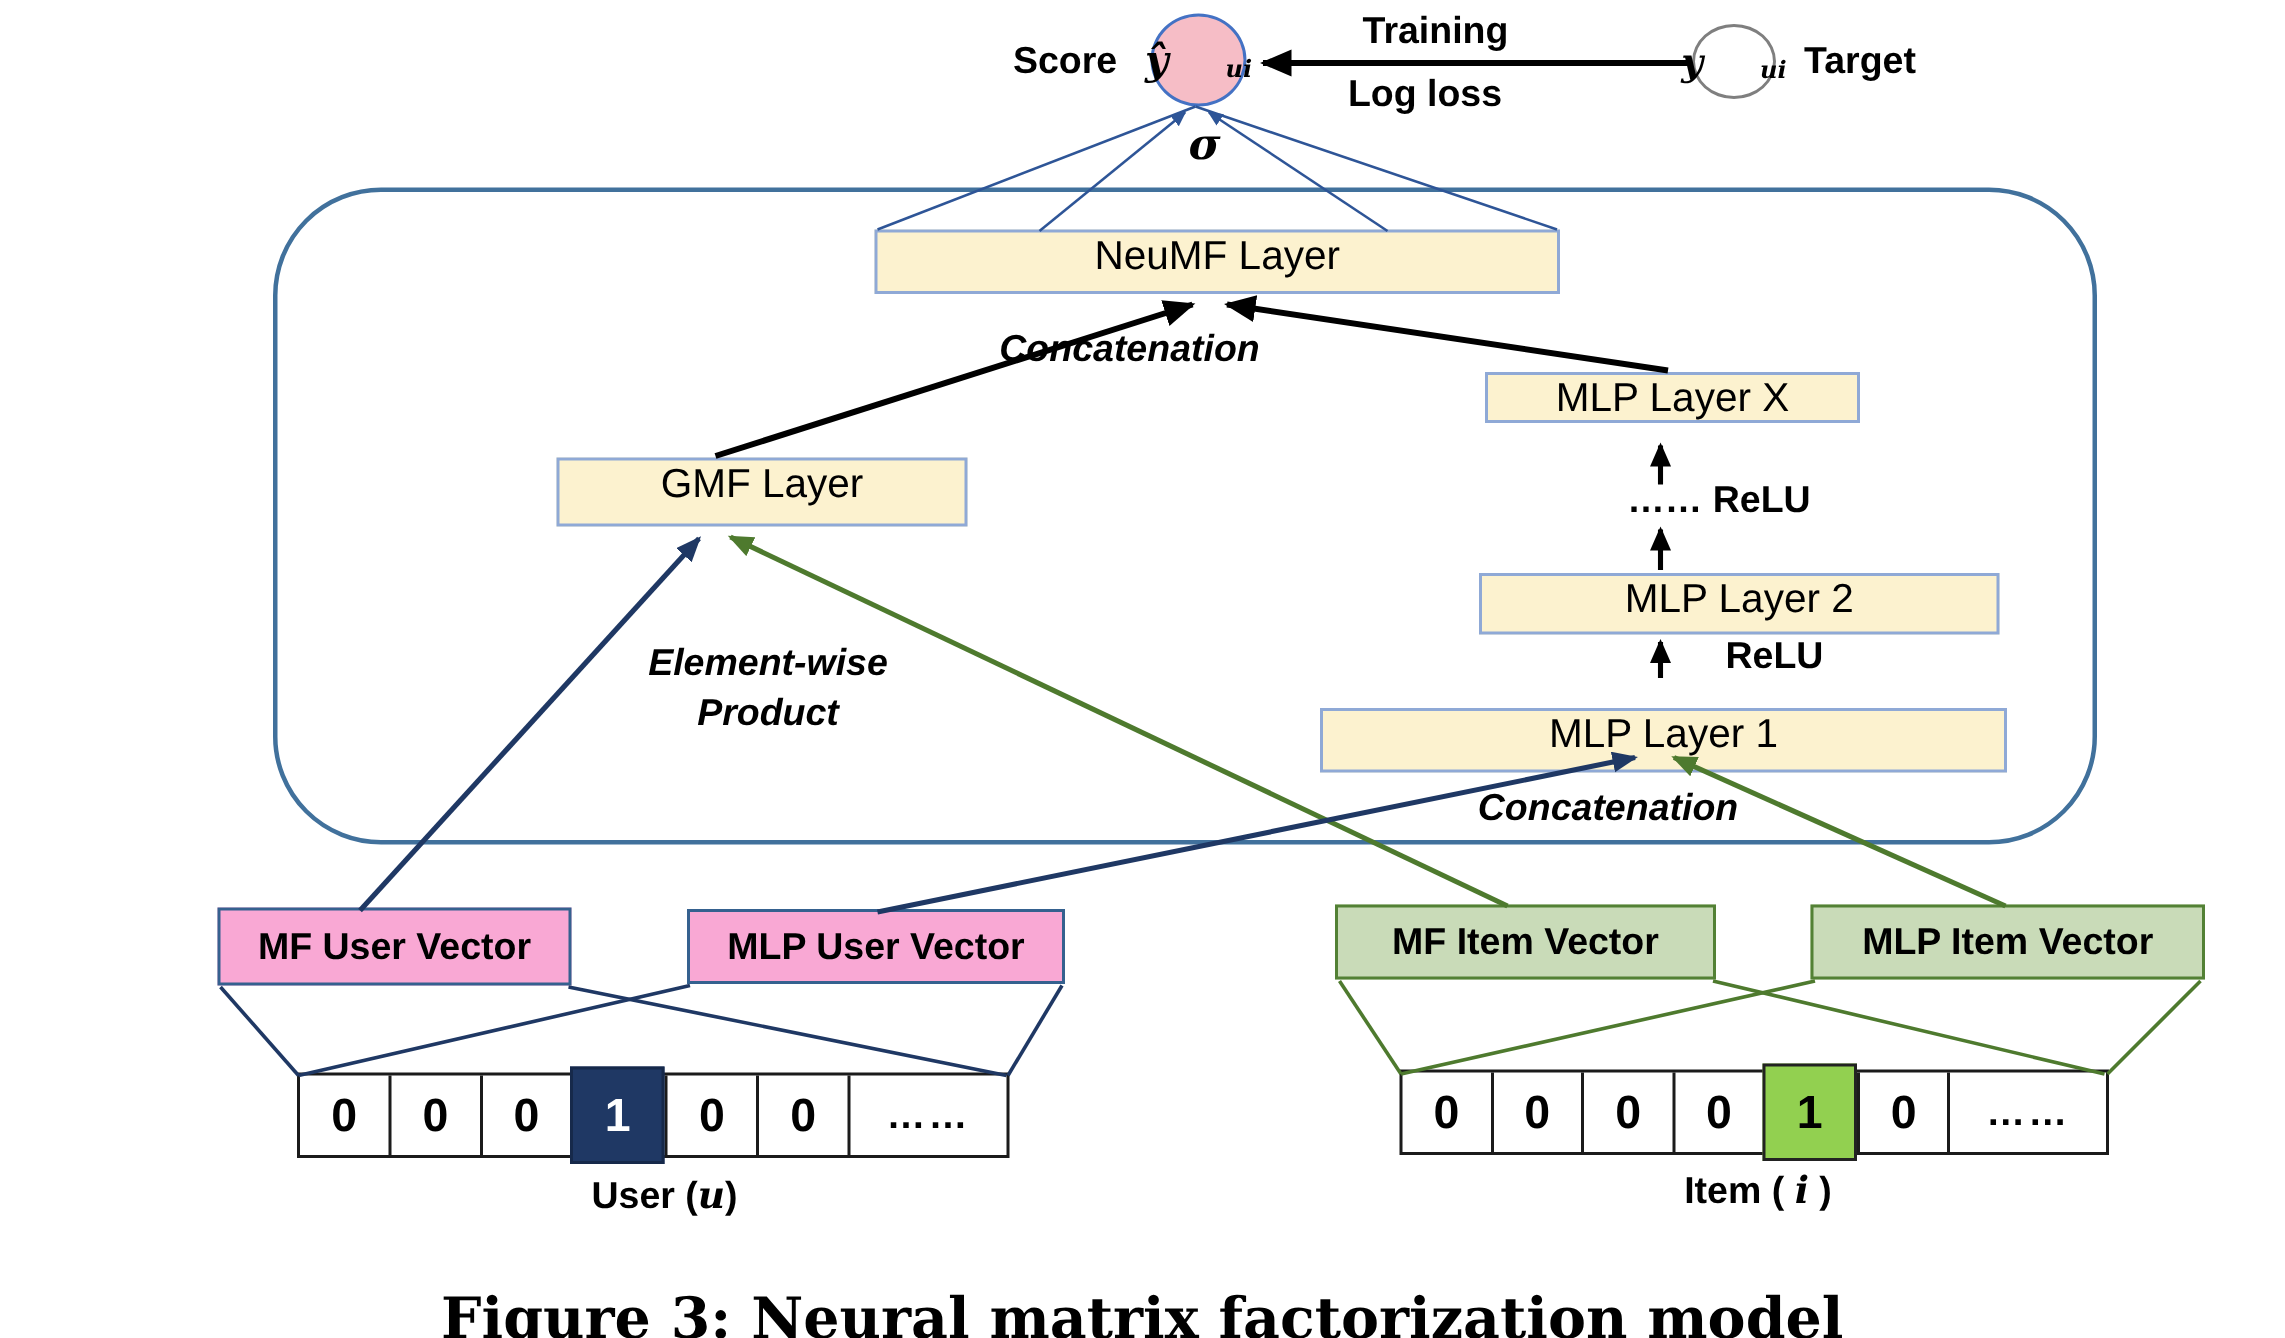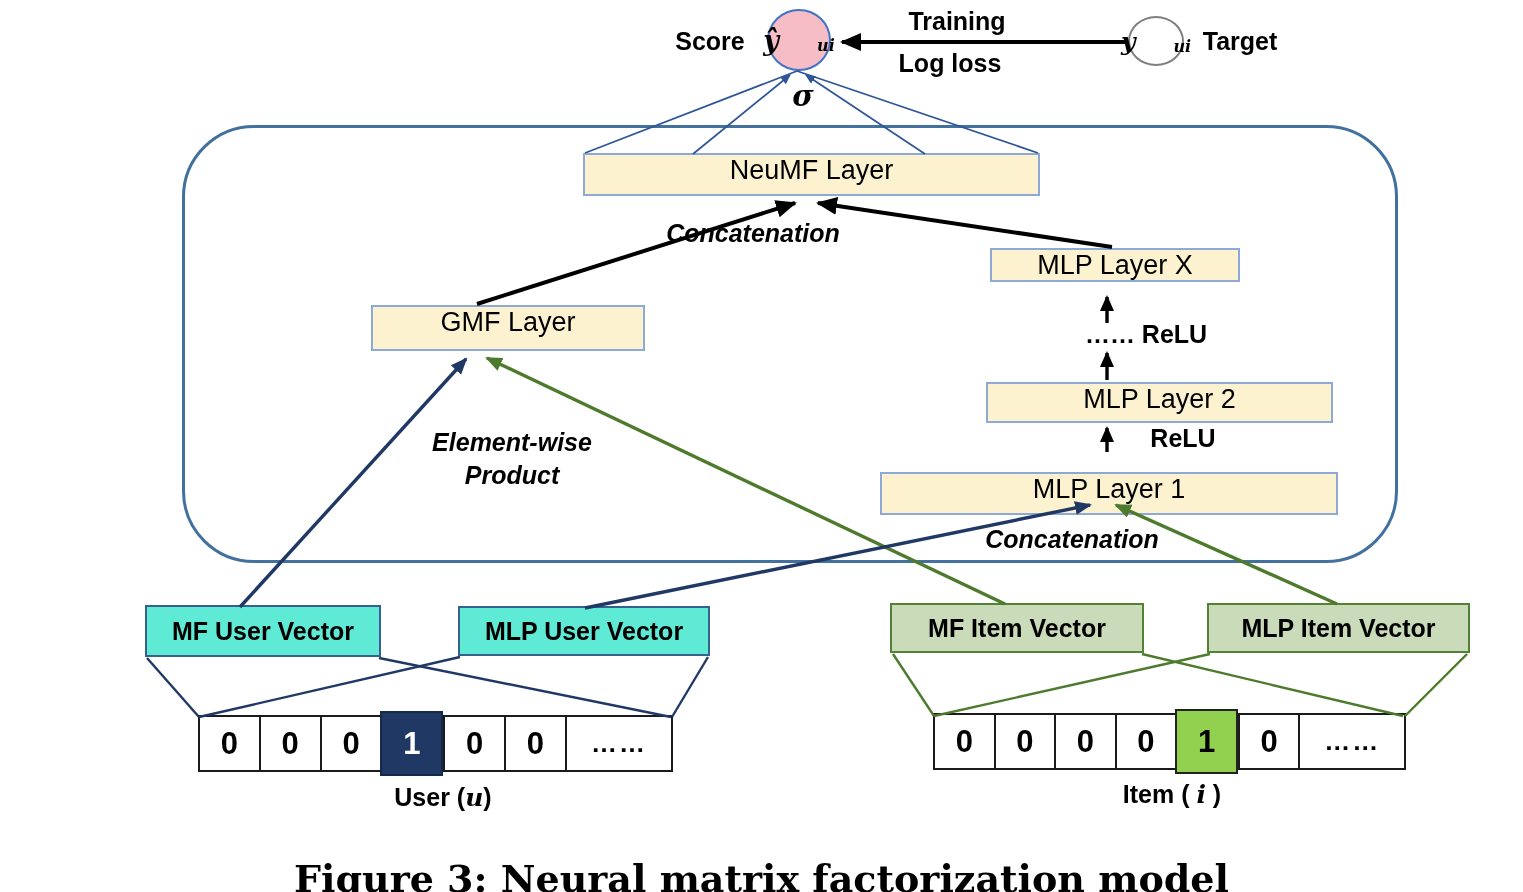--- a/index.html
+++ b/index.html
@@ -12,21 +12,21 @@
   .node{position:absolute;background:#FCF2CF;border:2px solid #8FA9D6;box-sizing:border-box;
         display:flex;align-items:flex-start;justify-content:center;font-weight:normal;font-size:27px;}
   #neumf{left:583px;top:153px;width:457px;height:43px;}
   #gmf{left:371px;top:305px;width:274px;height:46px;}
   #mlpx{left:990px;top:248px;width:250px;height:34px;}
   #mlp2{left:938px;top:382px;width:347px;height:41px;margin-left:48px;}
   #mlp1{left:880px;top:472px;width:458px;height:43px;}
   
   .vecbox{position:absolute;box-sizing:border-box;display:flex;align-items:center;justify-content:center;
           font-weight:bold;font-size:25px;}
-  .vec-user{background:#5eead4;border:2.5px solid #35618F;}
+  .vec-user{background:#f9a8d4;border:2.5px solid #35618F;}
   .vec-item{background:#C9DBB8;border:2.5px solid #538135;}
   #mfuser{left:145px;top:605px;width:236px;height:52px;}
   #mlpuser{left:458px;top:606px;width:252px;height:50px;}
   #mfitem{left:890px;top:603px;width:254px;height:50px;}
   #mlpitem{left:1207px;top:603px;width:263px;height:50px;}
   
   .onehot{position:absolute;display:flex;background:#fff;border:2.5px solid #1b1b1b;box-sizing:border-box;}
   #userarray{left:198px;top:715px;width:475px;height:57px;}
   #itemarray{left:933px;top:713px;width:473px;height:57px;}
   .cell{flex:1;display:flex;align-items:center;justify-content:center;

